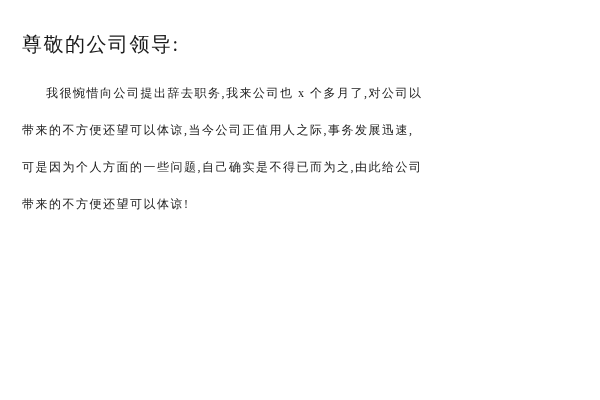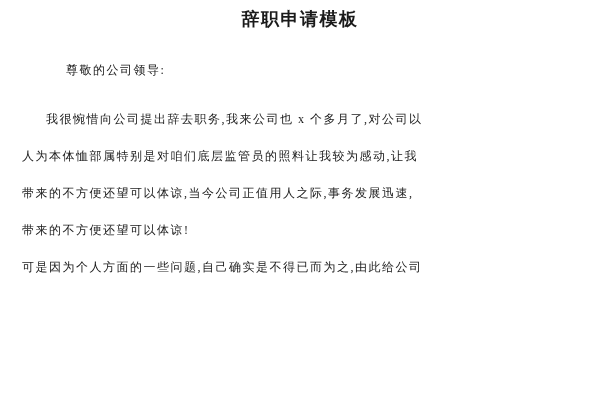--- a/index.html
+++ b/index.html
@@ -24,25 +24,24 @@
   .doc-title {
     margin: 0;
     font-size: 18px;
     line-height: 26px;
     font-weight: bold;
     text-align: center;
     letter-spacing: 1.5px;
   }
   .salutation {
     margin-top: 20px;
-    font-size: 12px;
+    font-size: 20px;
     line-height: 37px;
     letter-spacing: 1.5px;
     white-space: nowrap;
-    margin-left: 44px;
   }
   .paragraph {
     margin: 0;
   }
   .paragraph.p1 { margin-top: 12px; }
   .paragraph.p2 { margin-top: 33px; }
   .line {
     font-size: 12px;
     line-height: 37px;
     letter-spacing: 1.5px;
@@ -50,28 +49,26 @@
   }
   .line.indent {
     text-indent: 2em;
   }
 </style>
 </head>
 <body>
 
 <div class="doc">
 
-  <h1 class="doc-title">辞职申请模板</h1>
 
   <div class="salutation">尊敬的公司领导:</div>
 
   <div class="paragraph p1">
     <div class="line indent">我很惋惜向公司提出辞去职务,我来公司也 x 个多月了,对公司以</div>
-    <div class="line">人为本体恤部属特别是对咱们底层监管员的照料让我较为感动,让我</div>
     <div class="line">带来的不方便还望可以体谅,当今公司正值用人之际,事务发展迅速,</div>
+    <div class="line">可是因为个人方面的一些问题,自己确实是不得已而为之,由此给公司</div>
     <div class="line">带来的不方便还望可以体谅!</div>
-    <div class="line">可是因为个人方面的一些问题,自己确实是不得已而为之,由此给公司</div>
   </div>
 
   <div class="paragraph p2">
   </div>
 
 </div>
 
 </body></html>

